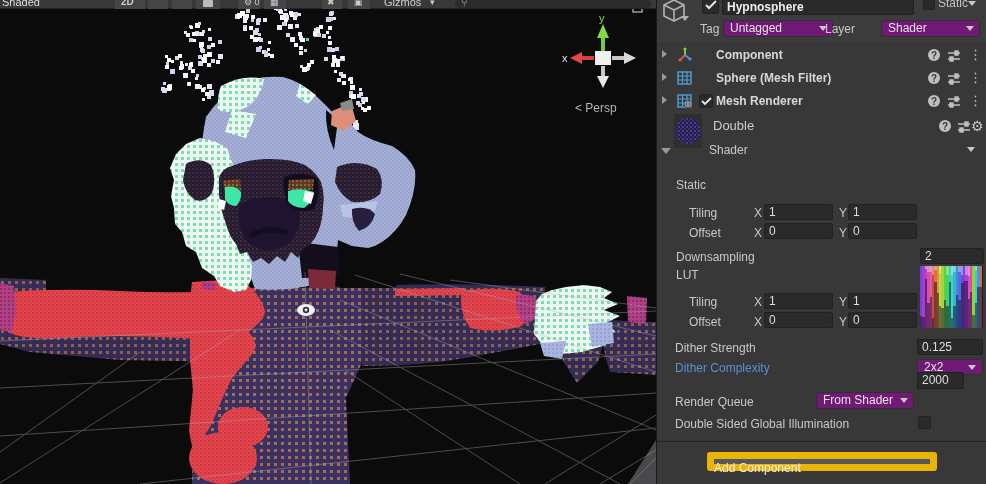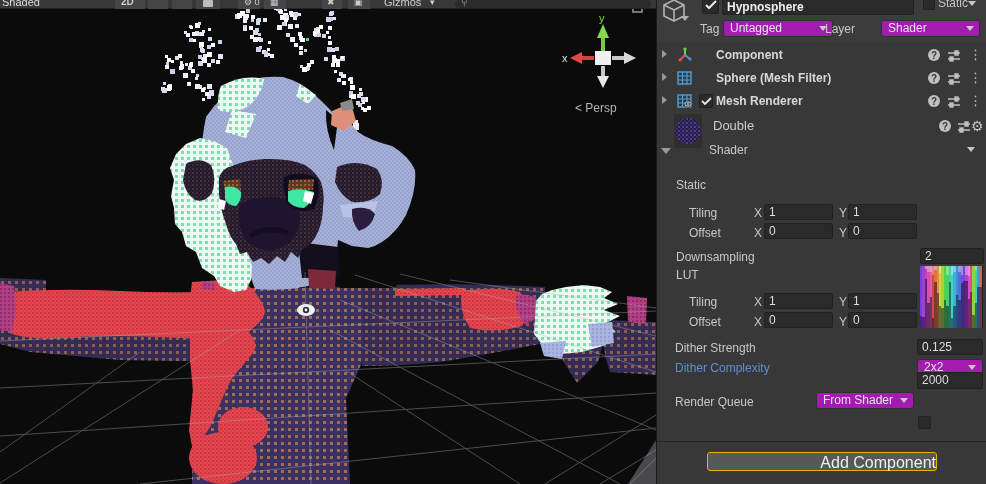--- a/index.html
+++ b/index.html
@@ -1,18 +1,18 @@
 <!DOCTYPE html>
 <html><head><meta charset="utf-8"><style>
 *{margin:0;padding:0;box-sizing:border-box}
 body{width:986px;height:484px;overflow:hidden;font-family:"Liberation Sans",sans-serif;background:#383838;position:relative}
 .abs{position:absolute}
 .lbl{position:absolute;color:#c8c8c8;font-size:12px;line-height:13px;white-space:nowrap}
 .fld{position:absolute;background:#2a2a2a;border:1px solid #212121;border-radius:2px;color:#dedede;font-size:12px;line-height:14px;padding-left:4px}
-.dd{position:absolute;background:#a21caf;border:1px solid #303030;border-radius:3px;color:#e4e4e4;font-size:12px;line-height:15px;padding-left:6px}
+.dd{position:absolute;background:#701a75;border:1px solid #303030;border-radius:3px;color:#e4e4e4;font-size:12px;line-height:15px;padding-left:6px}
 .dda{position:absolute;width:0;height:0;border-left:4px solid transparent;border-right:4px solid transparent;border-top:5px solid #c8c8c8}
 .bold{font-weight:bold;color:#d8d8d8}
 .icoq{position:absolute;width:12px;height:12px;border-radius:7px;background:#c0c0c0;color:#383838;font-size:10px;font-weight:bold;text-align:center;line-height:13px}
 </style></head>
 <body>
 
 <div class="abs" style="left:0;top:0;width:657px;height:484px;background:#0b0b0b">
 <svg width="657" height="484" style="position:absolute;left:0;top:0">
 <defs>
 <pattern id="phead" width="4" height="4" patternUnits="userSpaceOnUse">
@@ -555,25 +555,26 @@
 
 <div class="lbl" style="left:18px;top:342px">Dither Strength</div>
 <div class="fld" style="left:260px;top:339px;width:66px;height:16px">0.125</div>
 <div class="lbl" style="left:18px;top:362px;color:#5a8fd6">Dither Complexity</div>
 <div class="dd" style="left:260px;top:359px;width:66px;height:16px">2x2</div>
 <div class="dda" style="left:311px;top:365px"></div>
 
 <div class="lbl" style="left:18px;top:396px">Render Queue</div>
 <div class="dd" style="left:159px;top:392px;width:98px;height:17px">From Shader</div>
 <div class="dda" style="left:243px;top:398px"></div>
-<div class="fld" style="left:260px;top:372px;width:66px;height:17px">2000</div>
+<div class="fld" style="left:260px;top:372px;width:47px;height:17px">2000</div>
+<div class="lbl" style="left:18px;top:418px">Double Sided Global Illumination</div>
 <div class="abs" style="left:261px;top:416px;width:13px;height:13px;background:#2a2a2a;border:1px solid #222;border-radius:2px"></div>
 
 <div class="abs" style="left:0;top:441px;width:330px;height:1px;background:#262626"></div>
-<div class="abs" style="left:50px;top:452px;width:230px;height:19px;background:#585858;border:1px solid #eab308;border-radius:3px;color:#eeeeee;font-size:16px;text-align:right;line-height:19px">Add Component</div>
+<div class="abs" style="left:50px;top:452px;width:230px;height:19px;background:#585858;border:7px solid #eab308;border-radius:3px;color:#eeeeee;font-size:12px;text-align:left;line-height:19px">Add Component</div>
 </div>
 
 <div style="position:absolute;left:920.00px;top:266px;width:2.88px;height:62px;background:#7a3fd4"></div>
 <div style="position:absolute;left:920.00px;top:315.78px;width:2.88px;height:12.22px;background:rgba(15,8,35,0.5)"></div>
 <div style="position:absolute;left:922.38px;top:266px;width:2.88px;height:62px;background:#a03fd4"></div>
 <div style="position:absolute;left:922.38px;top:316.84px;width:2.88px;height:11.16px;background:rgba(15,8,35,0.5)"></div>
 <div style="position:absolute;left:924.77px;top:266px;width:2.88px;height:62px;background:#c43fc4"></div>
 <div style="position:absolute;left:924.77px;top:278.98px;width:2.88px;height:49.02px;background:rgba(15,8,35,0.5)"></div>
 <div style="position:absolute;left:924.77px;top:266px;width:2.88px;height:3px;background:rgba(255,255,255,0.35)"></div>
 <div style="position:absolute;left:927.15px;top:266px;width:2.88px;height:62px;background:#d44fb0"></div>

